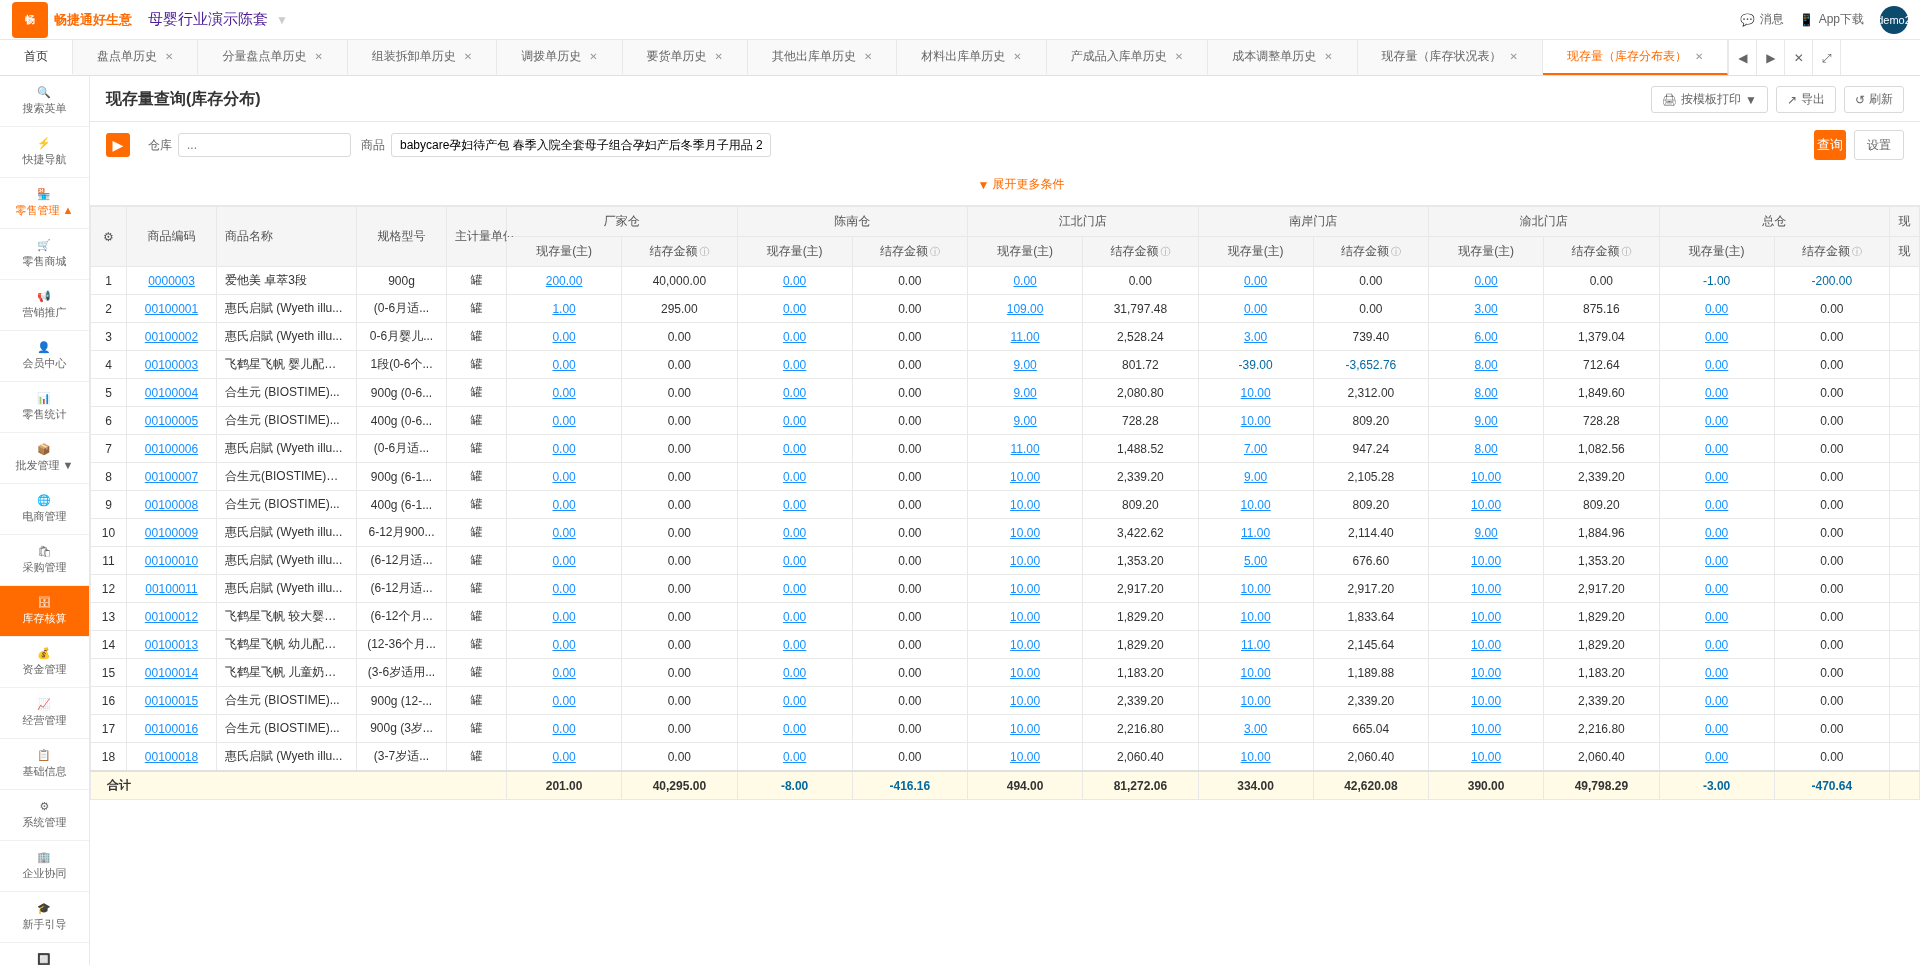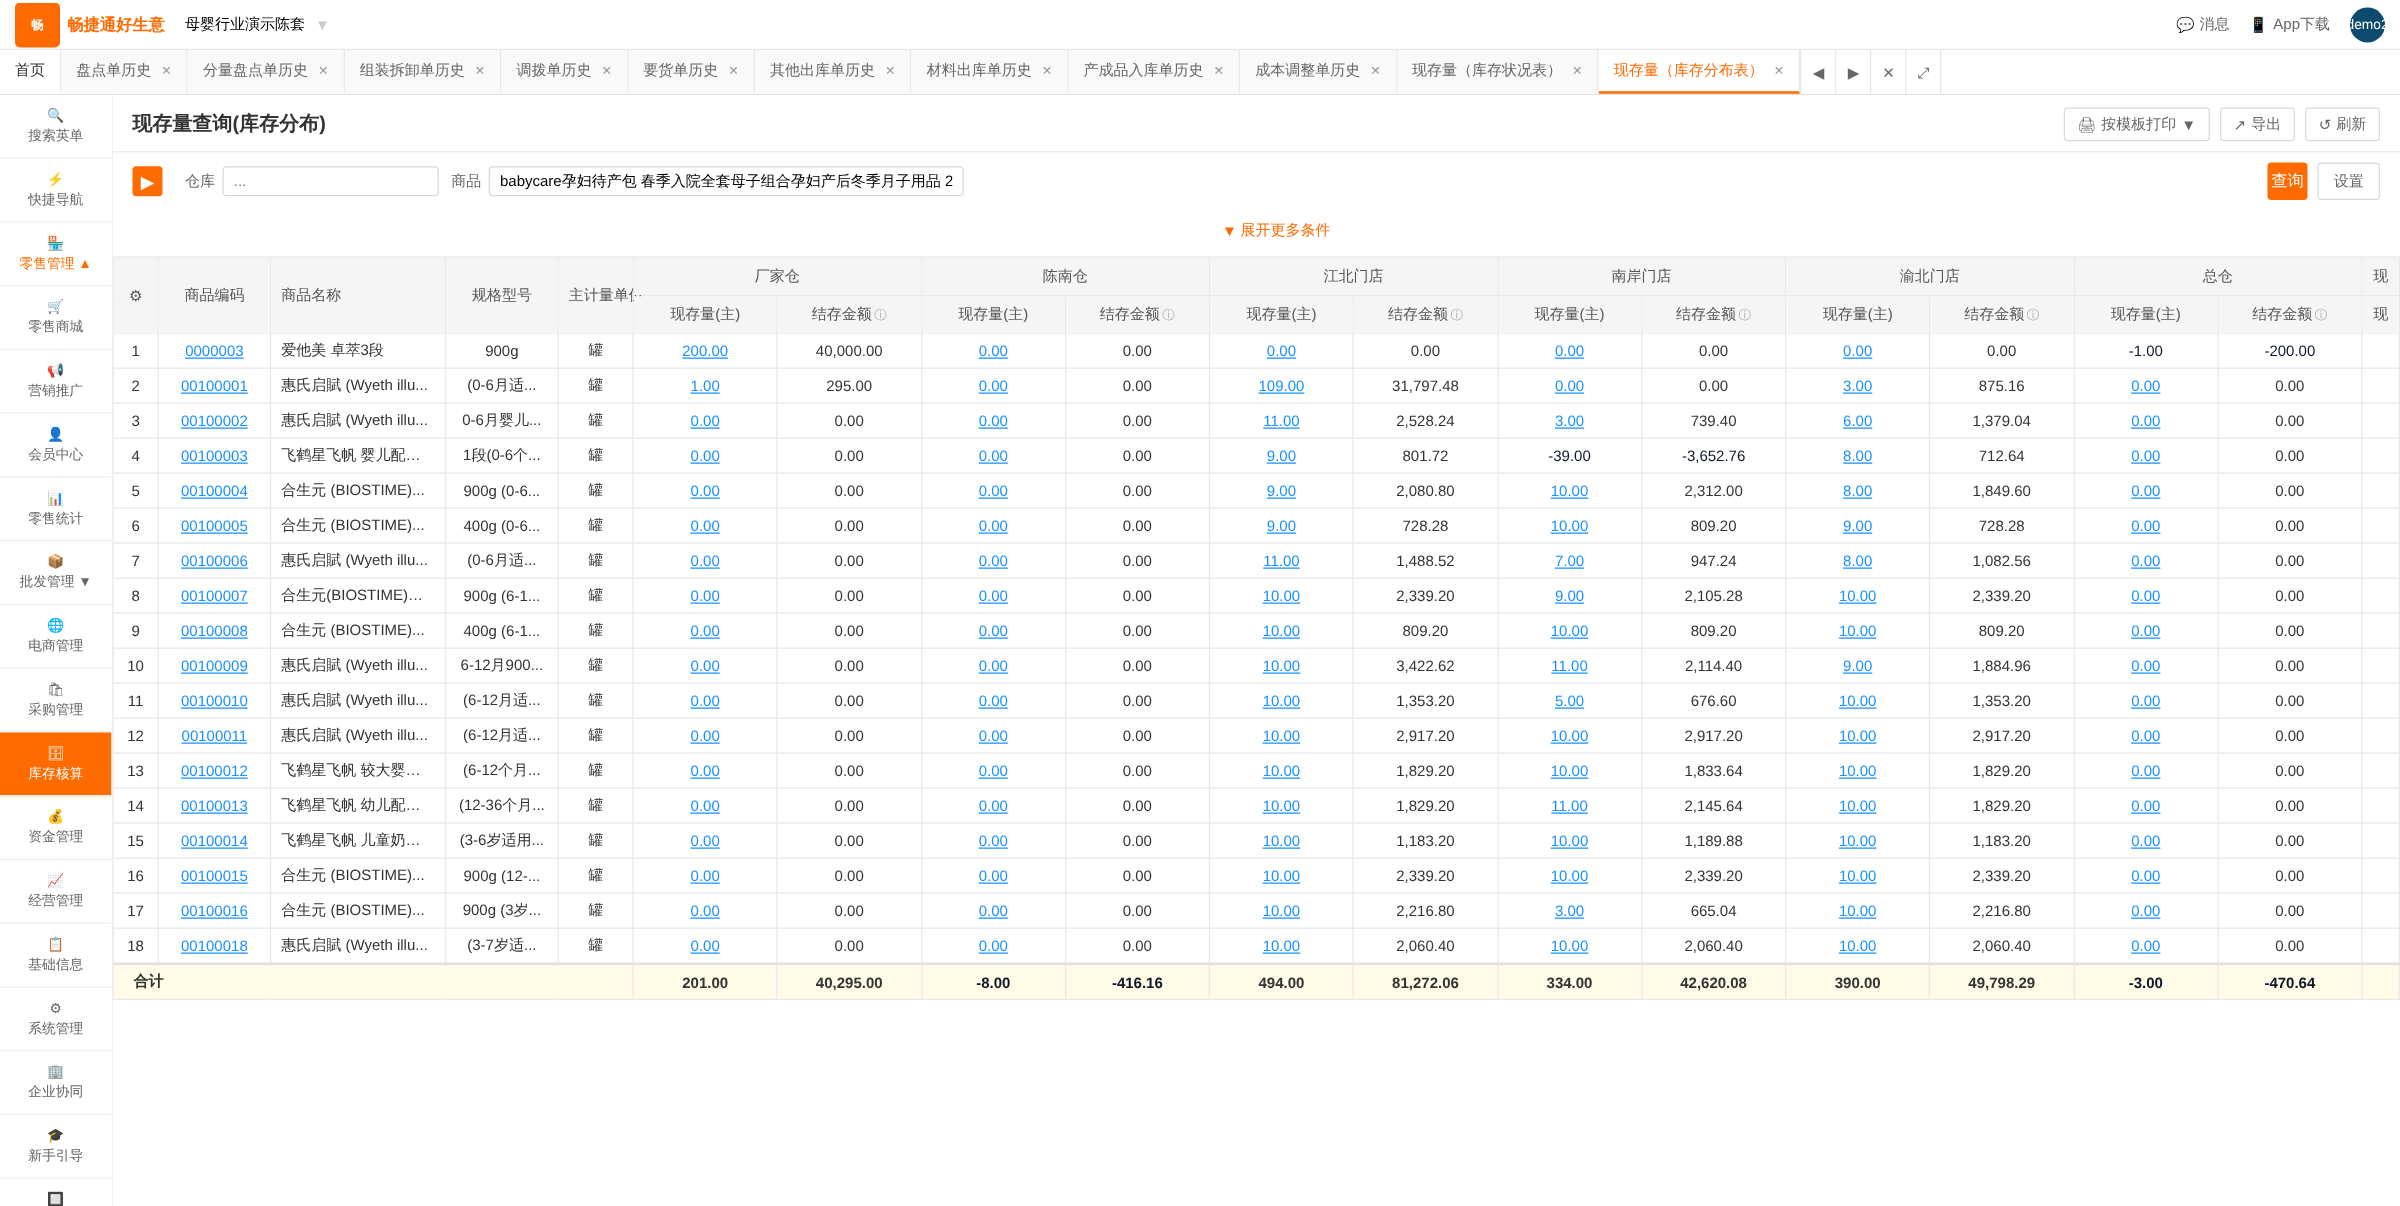--- a/index.html
+++ b/index.html
@@ -10,21 +10,21 @@
     .top-bar-left { display: flex; align-items: center; gap: 8px; }
     .logo-area { display: flex; align-items: center; gap: 6px; }
     .logo-img { width: 36px; height: 36px; background: #ff6b00; border-radius: 4px; display: flex; align-items: center; justify-content: center; color: #fff; font-size: 10px; font-weight: bold; }
     .top-bar-right { display: flex; align-items: center; gap: 16px; color: #666; }
     .top-bar-right span { display: flex; align-items: center; gap: 4px; cursor: pointer; }
     .avatar { width: 28px; height: 28px; border-radius: 50%; background: #0c4a6e; display: flex; align-items: center; justify-content: center; color: #fff; font-size: 11px; }
     
     
     .tab-bar { height: 36px; background: #fff; border-bottom: 1px solid #e0e0e0; display: flex; align-items: stretch; overflow-x: auto; white-space: nowrap; }
     .tab-bar::-webkit-scrollbar { display: none; }
-    .tab-item { display: inline-flex; align-items: center; padding: 0 12px; gap: 6px; cursor: pointer; border-right: 1px solid #e8e8e8; font-size: 12px; color: #666; background: #f9f9f9; border-bottom: 2px solid transparent; flex-shrink: 0; }
+    .tab-item { display: inline-flex; align-items: center; padding: 0 24px; gap: 6px; cursor: pointer; border-right: 1px solid #e8e8e8; font-size: 12px; color: #666; background: #f9f9f9; border-bottom: 2px solid transparent; flex-shrink: 0; }
     .tab-item:first-child { background: #fff; color: #333; }
     .tab-item.active { background: #fff; color: #ff6b00; border-bottom: 2px solid #ff6b00; }
     .tab-item .tab-close { color: #999; font-size: 10px; margin-left: 2px; }
     .tab-nav-btns { display: flex; align-items: center; border-left: 1px solid #e8e8e8; flex-shrink: 0; }
     .tab-nav-btn { width: 28px; height: 36px; display: flex; align-items: center; justify-content: center; cursor: pointer; color: #666; border-right: 1px solid #e8e8e8; }
     
     
     .layout { display: flex; height: calc(965px - 76px); }
     
     
@@ -59,21 +59,21 @@
     .btn-setting { background: #fff; border: 1px solid #d9d9d9; border-radius: 3px; padding: 5px 12px; color: #666; cursor: pointer; font-size: 12px; }
     .expand-toggle { display: flex; align-items: center; justify-content: center; padding: 4px 0; }
     .orange-arrow { width: 24px; height: 24px; background: #ff6b00; border-radius: 3px; display: flex; align-items: center; justify-content: center; cursor: pointer; color: #fff; font-size: 14px; margin-right: 8px; }
     
     
     .table-container { flex: 1; overflow: auto; background: #fff; }
     .data-table { width: 100%; border-collapse: collapse; font-size: 12px; table-layout: fixed; }
     .data-table th { background: #f5f5f5; border: 1px solid #e8e8e8; padding: 6px 8px; text-align: center; font-weight: normal; color: #555; white-space: nowrap; position: sticky; top: 0; z-index: 2; }
     .data-table td { border: 1px solid #e8e8e8; padding: 5px 8px; text-align: center; color: #333; white-space: nowrap; overflow: hidden; text-overflow: ellipsis; }
     .data-table .num-link { color: #1890ff; text-decoration: underline; cursor: pointer; }
-    .data-table .num-negative { color: #0f172a; }
+    .data-table .num-negative { color: #0369a1; }
     .data-table .total-row { background: #fffbe6; font-weight: bold; }
     .data-table .total-row td { border-top: 2px solid #e0e0e0; }
     .col-index { width: 36px; }
     .col-code { width: 90px; }
     .col-name { width: 140px; text-align: left !important; }
     .col-spec { width: 90px; }
     .col-unit { width: 60px; }
     .col-num { width: 72px; }
     .col-amt { width: 80px; }
     .th-group { background: #edf2ff; }
@@ -86,21 +86,21 @@
   </style>
 </head>
 <body>
 
 <div class="top-bar">
   <div class="top-bar-left">
     <div class="logo-area">
       <div class="logo-img">畅</div>
       <span style="font-size:13px;color:#ff6b00;font-weight:bold;">畅捷通好生意</span>
     </div>
-    <span style="color:#000000;font-size:12px;margin-left:8px;">母婴行业演示陈套</span>
+    <span style="color:#4c1d95;font-size:15px;margin-left:8px;">母婴行业演示陈套</span>
     <span style="color:#ccc;font-size:12px;">▼</span>
   </div>
   <div class="top-bar-right">
     <span>
       <span>💬</span>
       <span>消息</span>
     </span>
     <span>
       <span>📱</span>
       <span>App下载</span>

